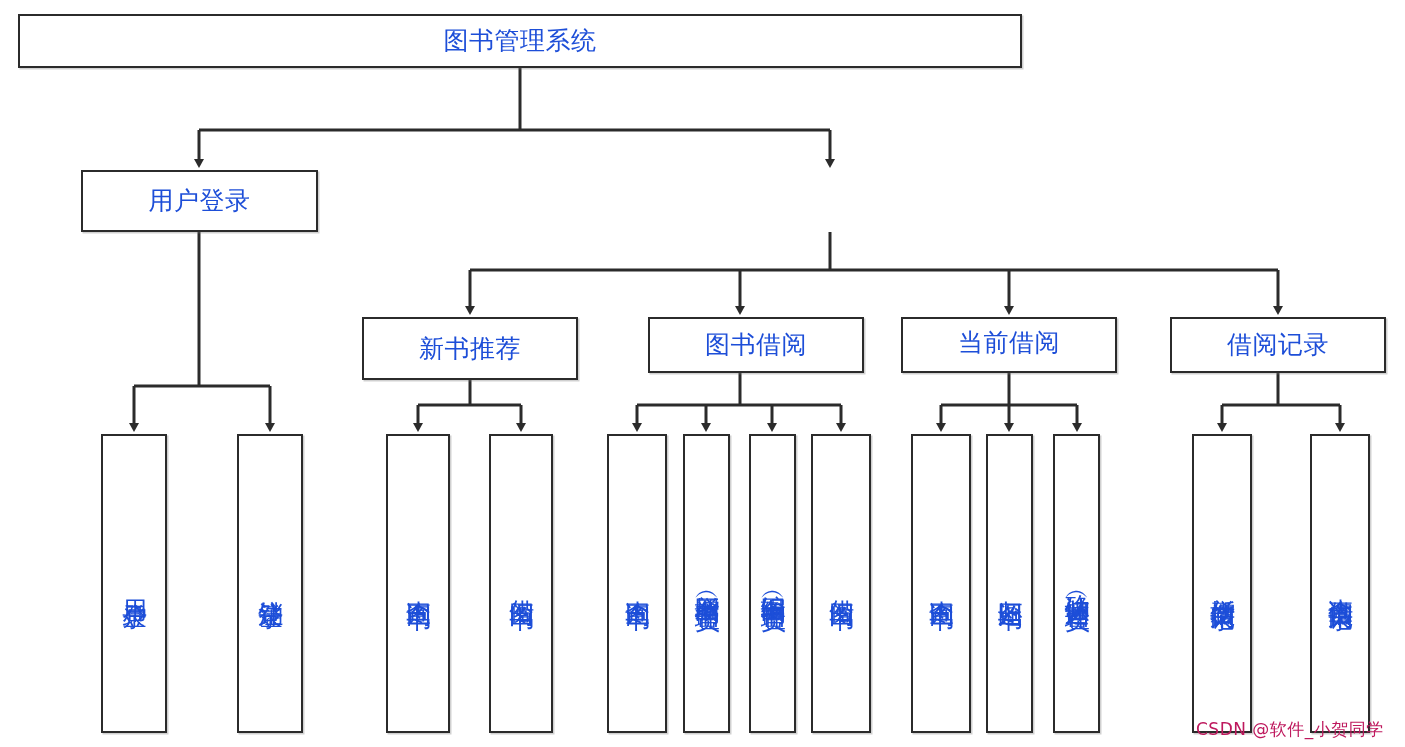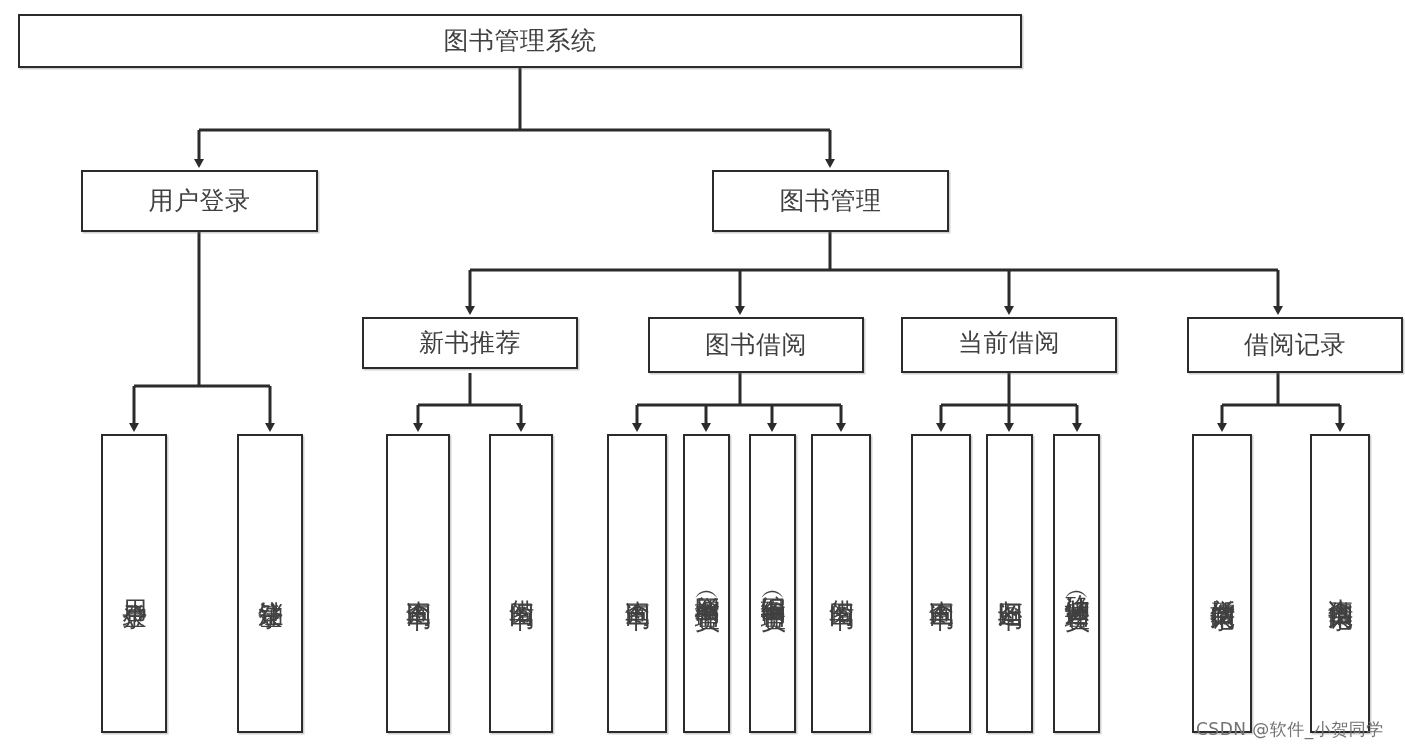--- a/index.html
+++ b/index.html
@@ -27,21 +27,21 @@
     pointer-events: none;
   }
   .node {
     position: absolute;
     box-sizing: border-box;
     border: 2.5px solid #2b2b2b;
     background: #ffffff;
     display: flex;
     align-items: center;
     justify-content: center;
-    color: #404040;
+    color: #1d4ed8;
     box-shadow: 1.5px 1.5px 0 rgba(120,120,120,0.35);
   }
   .node .label {
     display: block;
     text-align: center;
     letter-spacing: 0.5px;
   }
   
   .node.h .label {
     font-size: 25px;
@@ -60,21 +60,21 @@
     writing-mode: vertical-rl;
     text-orientation: upright;
     font-size: 25px;
     line-height: 1.22;
     letter-spacing: 2px;
     white-space: nowrap;
     max-height: 100%;
   }
   .watermark {
     position: absolute;
-    color: #737373;
+    color: #be185d;
     font-size: 17px;
     white-space: nowrap;
     letter-spacing: 0.5px;
   }
 </style>
 </head>
 <body>
 
 <div id="canvas">
 
@@ -128,34 +128,31 @@
     </g>
   </svg>
 
   <div class="node h root" style="left:18px; top:14px; width:1004px; height:54px;">
     <span class="label">图书管理系统</span>
   </div>
 
   <div class="node h" style="left:81px; top:170px; width:237px; height:62px;">
     <span class="label">用户登录</span>
   </div>
-  <div class="node h" style="left:712px; top:170px; width:237px; height:62px;">
-    <span class="label">图书管理</span>
-  </div>
-
-  <div class="node h" style="left:362px; top:317px; width:216px; height:52px;">
+
+  <div class="node h" style="left:362px; top:317px; width:216px; height:63px;">
     <span class="label">新书推荐</span>
   </div>
   <div class="node h" style="left:648px; top:317px; width:216px; height:56px;">
     <span class="label">图书借阅</span>
   </div>
   <div class="node h" style="left:901px; top:317px; width:216px; height:56px;font-family:Liberation Mono, monospace;">
     <span class="label">当前借阅</span>
   </div>
-  <div class="node h" style="left:1170px; top:317px; width:216px; height:56px;margin-left:17px;">
+  <div class="node h" style="left:1170px; top:317px; width:216px; height:56px;">
     <span class="label">借阅记录</span>
   </div>
 
   <div class="node v" style="left:101px; top:434px; width:66px; height:299px;">
     <span class="label">用户登录</span>
   </div>
   <div class="node v" style="left:237px; top:434px; width:66px; height:299px;">
     <span class="label">注销登录</span>
   </div>
 

